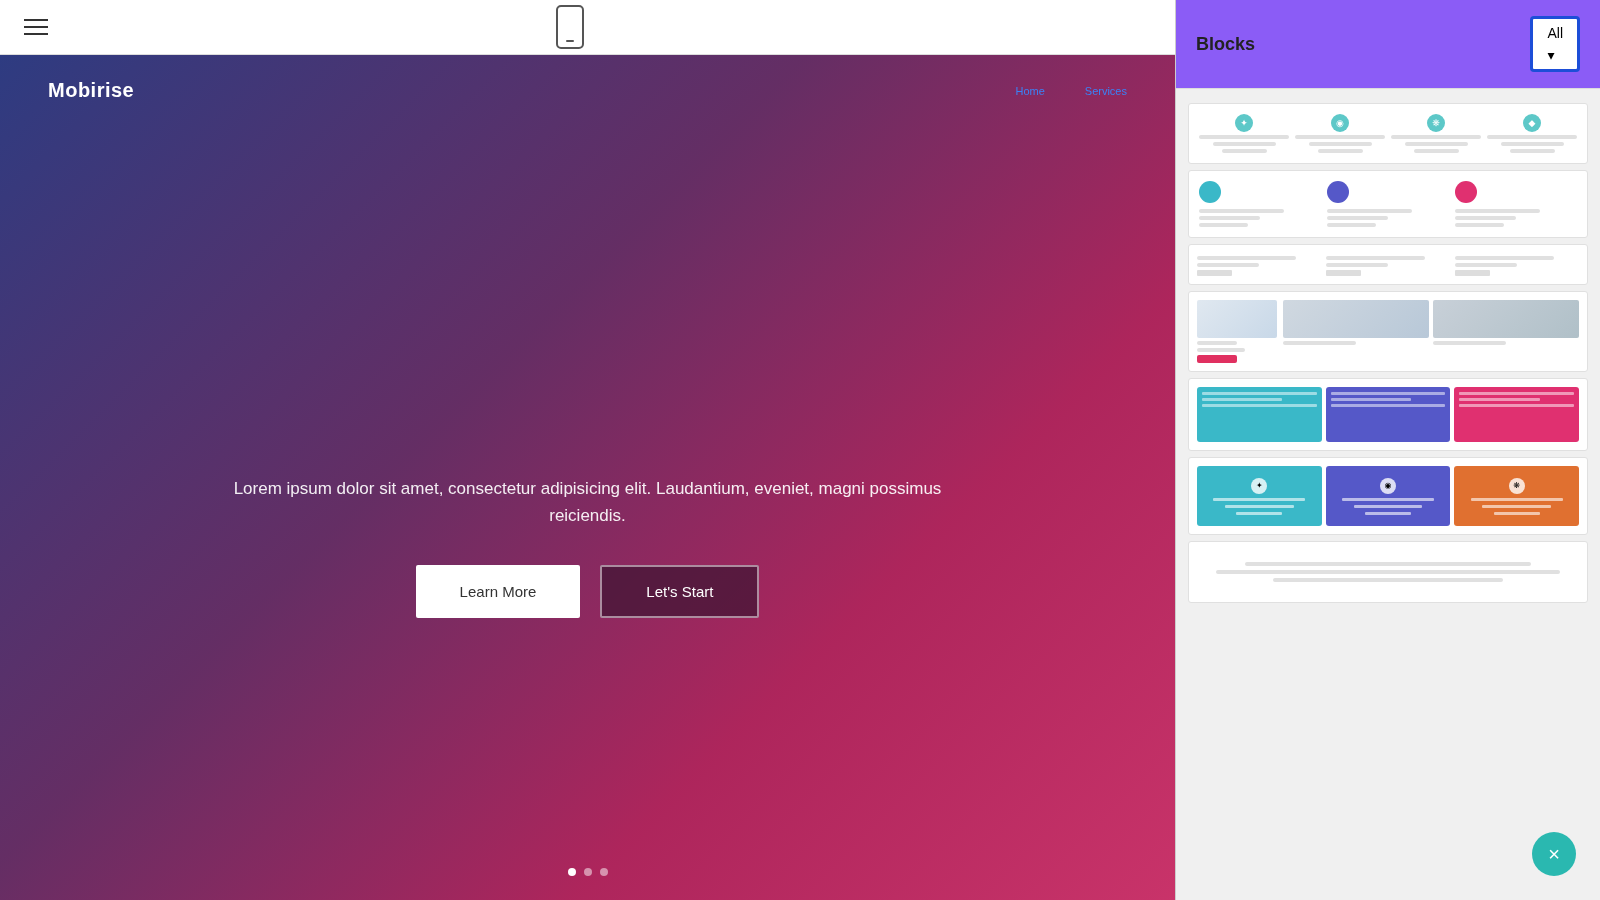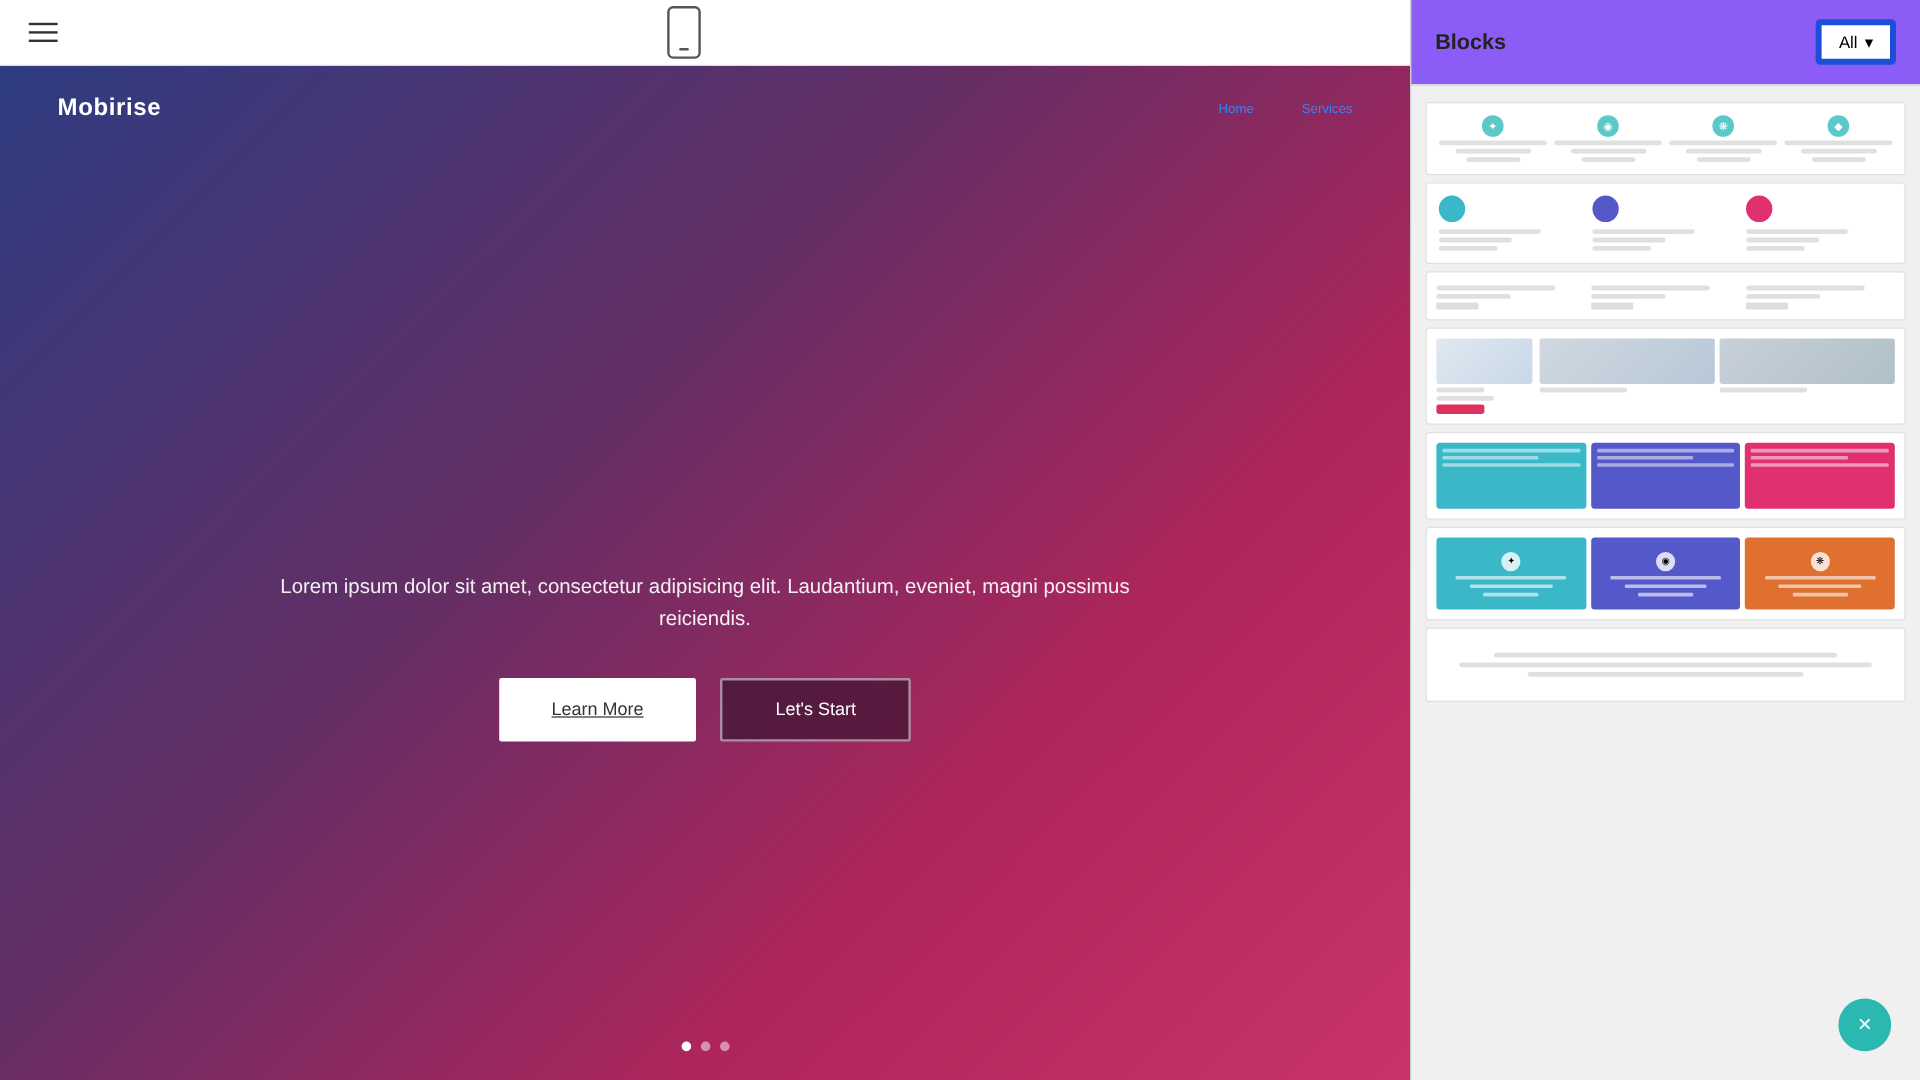--- a/index.html
+++ b/index.html
@@ -155,21 +155,20 @@
     }
     #learn-more-btn {
       padding: 5px 44px;
       background: #fff;
       color: #333;
       border: none;
       font-size: 15px;
       font-weight: 500;
       cursor: pointer;
       border-radius: 2px;
-      text-decoration: underline;
     }
     #lets-start-btn {
       padding: 16px 44px;
       background: rgba(60,20,50,0.7);
       color: #fff;
       border: 2px solid rgba(255,255,255,0.5);
       font-size: 15px;
       font-weight: 500;
       cursor: pointer;
       border-radius: 2px;
@@ -213,27 +212,28 @@
       background: #8b5cf6;
       border-bottom: 1px solid #ddd;
     }
     #blocks-title {
       font-size: 18px;
       font-weight: 600;
       color: #222;
     }
     #all-dropdown {
       background: #fff;
-      border: 5px solid #1d4ed8;
+      border: 3px solid #1d4ed8;
       border-radius: 4px;
       padding: 6px 14px;
       font-size: 14px;
       cursor: pointer;
       display: flex;
       gap: 6px;
+      flex-direction: column;
     }
     #blocks-list {
       flex: 1;
       overflow-y: auto;
       padding: 8px 0;
     }
     #blocks-list::-webkit-scrollbar { width: 6px; }
     #blocks-list::-webkit-scrollbar-thumb { background: #ccc; border-radius: 3px; }
 
     .block-thumbnail {

